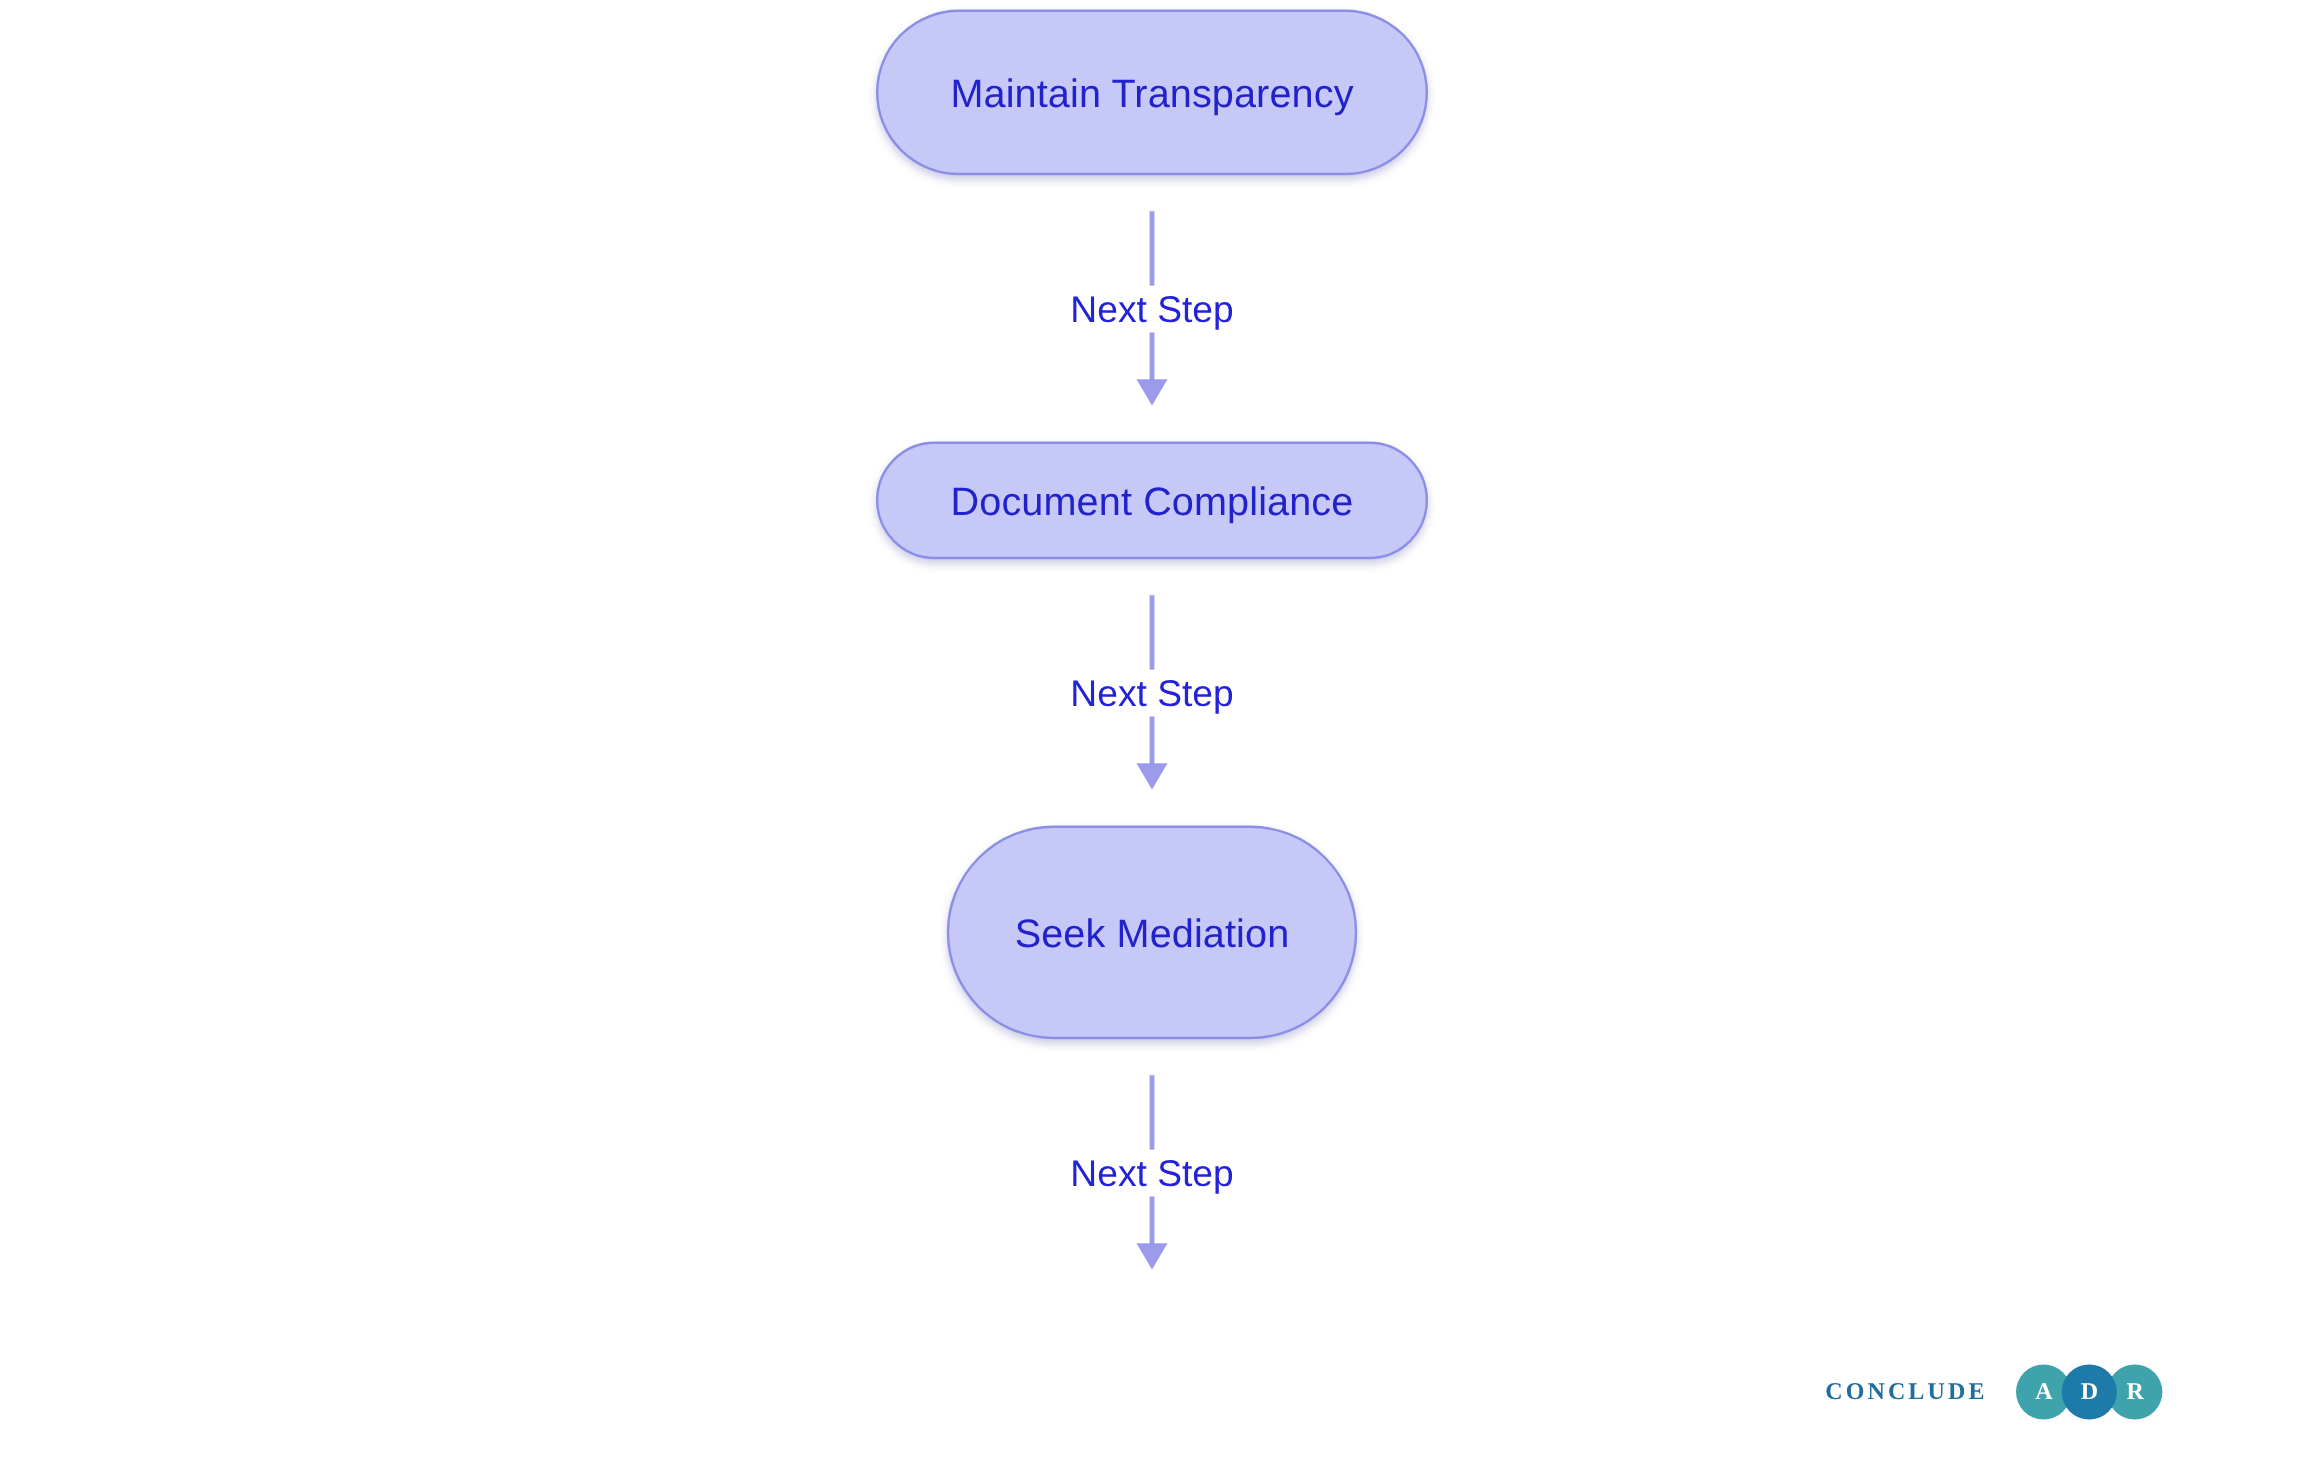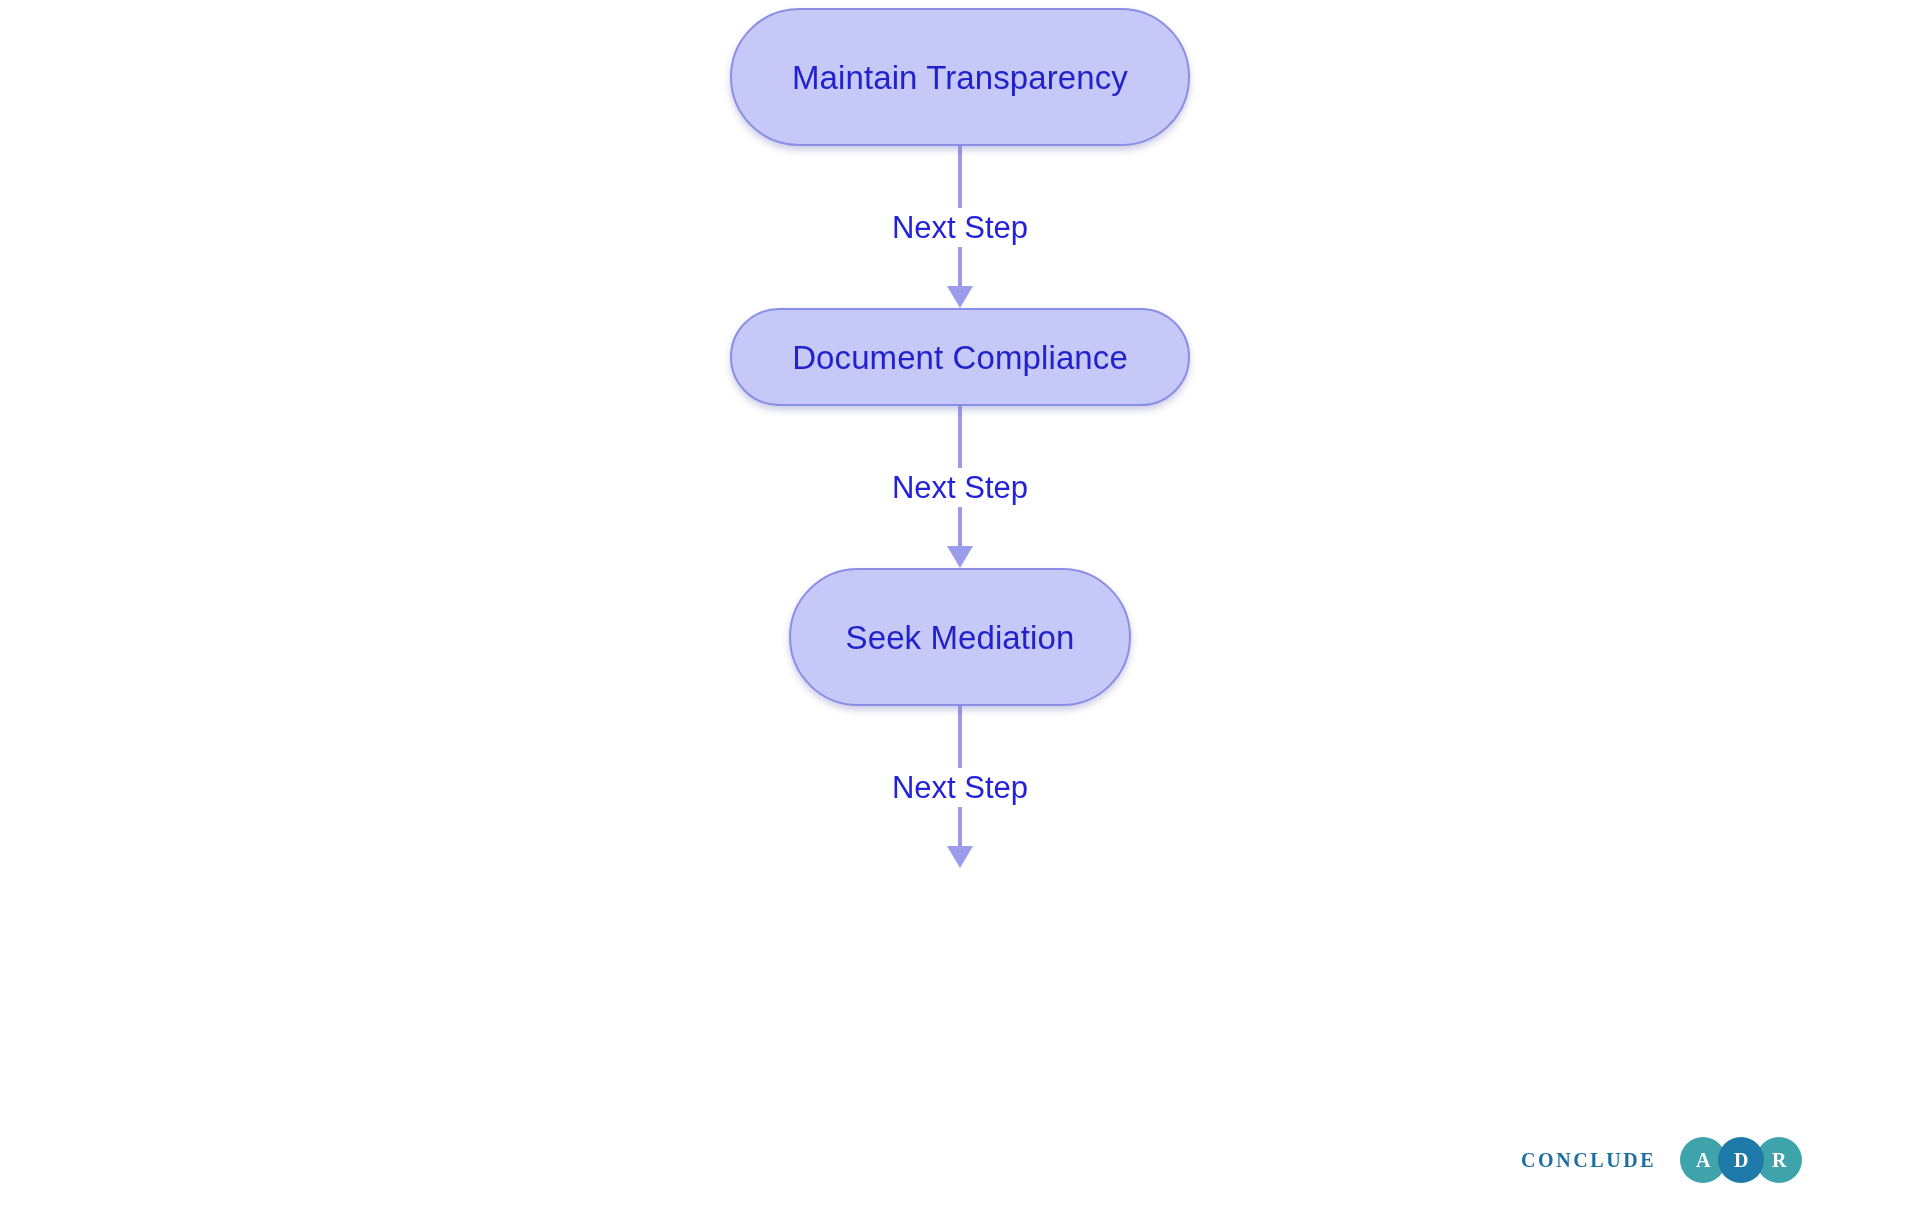--- a/index.html
+++ b/index.html
@@ -53,21 +53,21 @@
     z-index: 2;
   }
 
   .node-label {
     line-height: 1;
     padding: 0 6px;
   }
 
   .node-1 { width: 460px; height: 138px; }
   .node-2 { width: 460px; height: 98px; }
-  .node-3 { width: 342px; height: 138px; }
+  .node-3 { width: 342px; height: 178px; }
   .node-4 { width: 502px; height: 138px; }
 
   
   .connector {
     position: relative;
     width: 260px;
     height: 162px;
     display: flex;
     align-items: center;
     justify-content: center;
@@ -150,21 +150,21 @@
 
   .circle-a { background: #3fa3ab; z-index: 1; }
   .circle-d { background: #1e7aa8; z-index: 3; }
   .circle-r { background: #3fa3ab; z-index: 2; }
 </style>
 </head>
 <body>
 
 <div id="flowchart">
 
-  <div class="chain" style="top: 8px;">
+  <div class="chain" style="top: 8px; gap: 30px;">
 
     <div class="node node-1">
       <span class="node-label">Maintain Transparency</span>
     </div>
 
     <div class="connector">
       <span class="conn-line"></span>
       <span class="conn-arrow"></span>
       <span class="conn-label">Next Step</span>
     </div>

